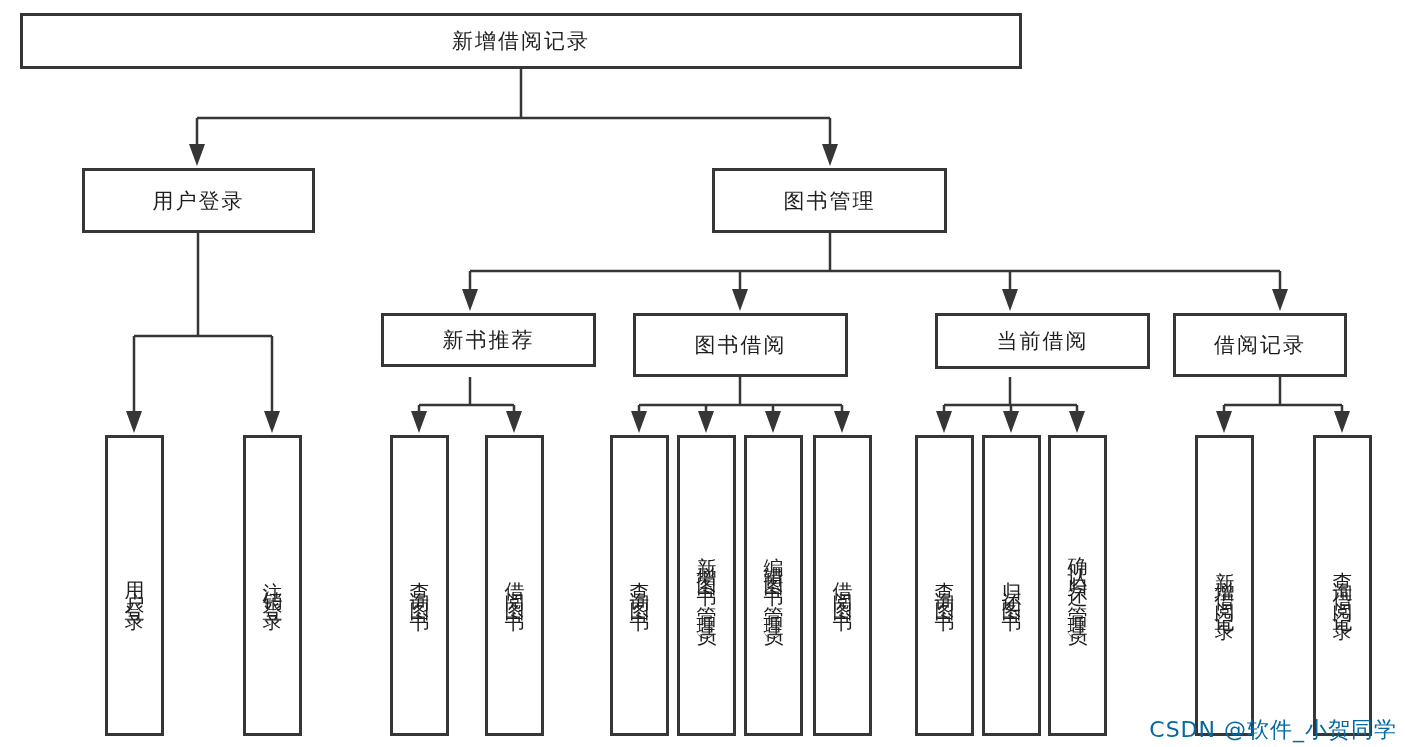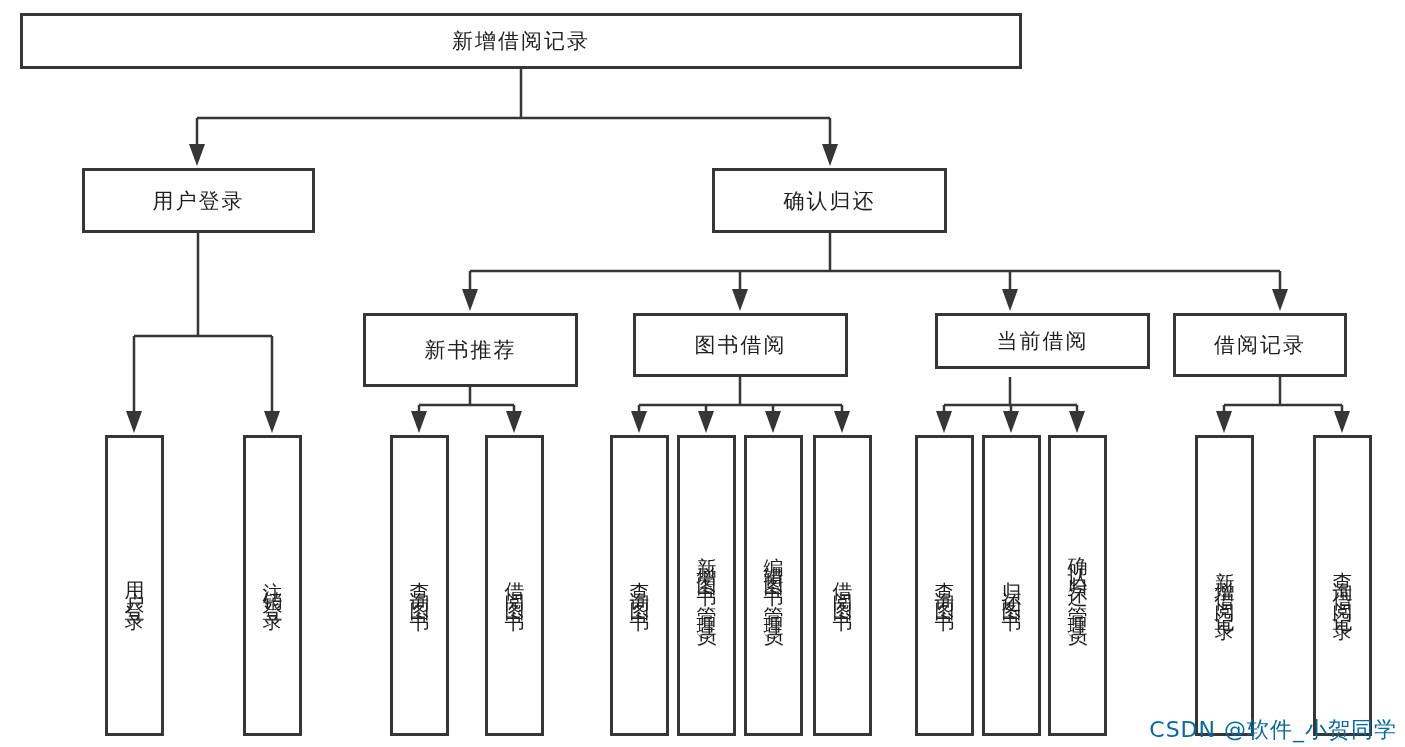--- a/index.html
+++ b/index.html
@@ -78,24 +78,24 @@
     </svg>
 
   <div class="box h" style="left:20px;top:13px;width:1002px;height:56px">
     <span class="label">新增借阅记录</span>
   </div>
 
   <div class="box h" style="left:82px;top:168px;width:233px;height:65px">
     <span class="label">用户登录</span>
   </div>
   <div class="box h" style="left:712px;top:168px;width:235px;height:65px">
-    <span class="label">确认归还</span>
+    <span class="label">图书管理</span>
   </div>
 
-  <div class="box h" style="left:363px;top:313px;width:215px;height:74px">
+  <div class="box h" style="left:381px;top:313px;width:215px;height:54px">
     <span class="label">新书推荐</span>
   </div>
   <div class="box h" style="left:633px;top:313px;width:215px;height:64px">
     <span class="label">图书借阅</span>
   </div>
   <div class="box h" style="left:935px;top:313px;width:215px;height:56px">
     <span class="label">当前借阅</span>
   </div>
   <div class="box h" style="left:1173px;top:313px;width:174px;height:64px">
     <span class="label">借阅记录</span>

